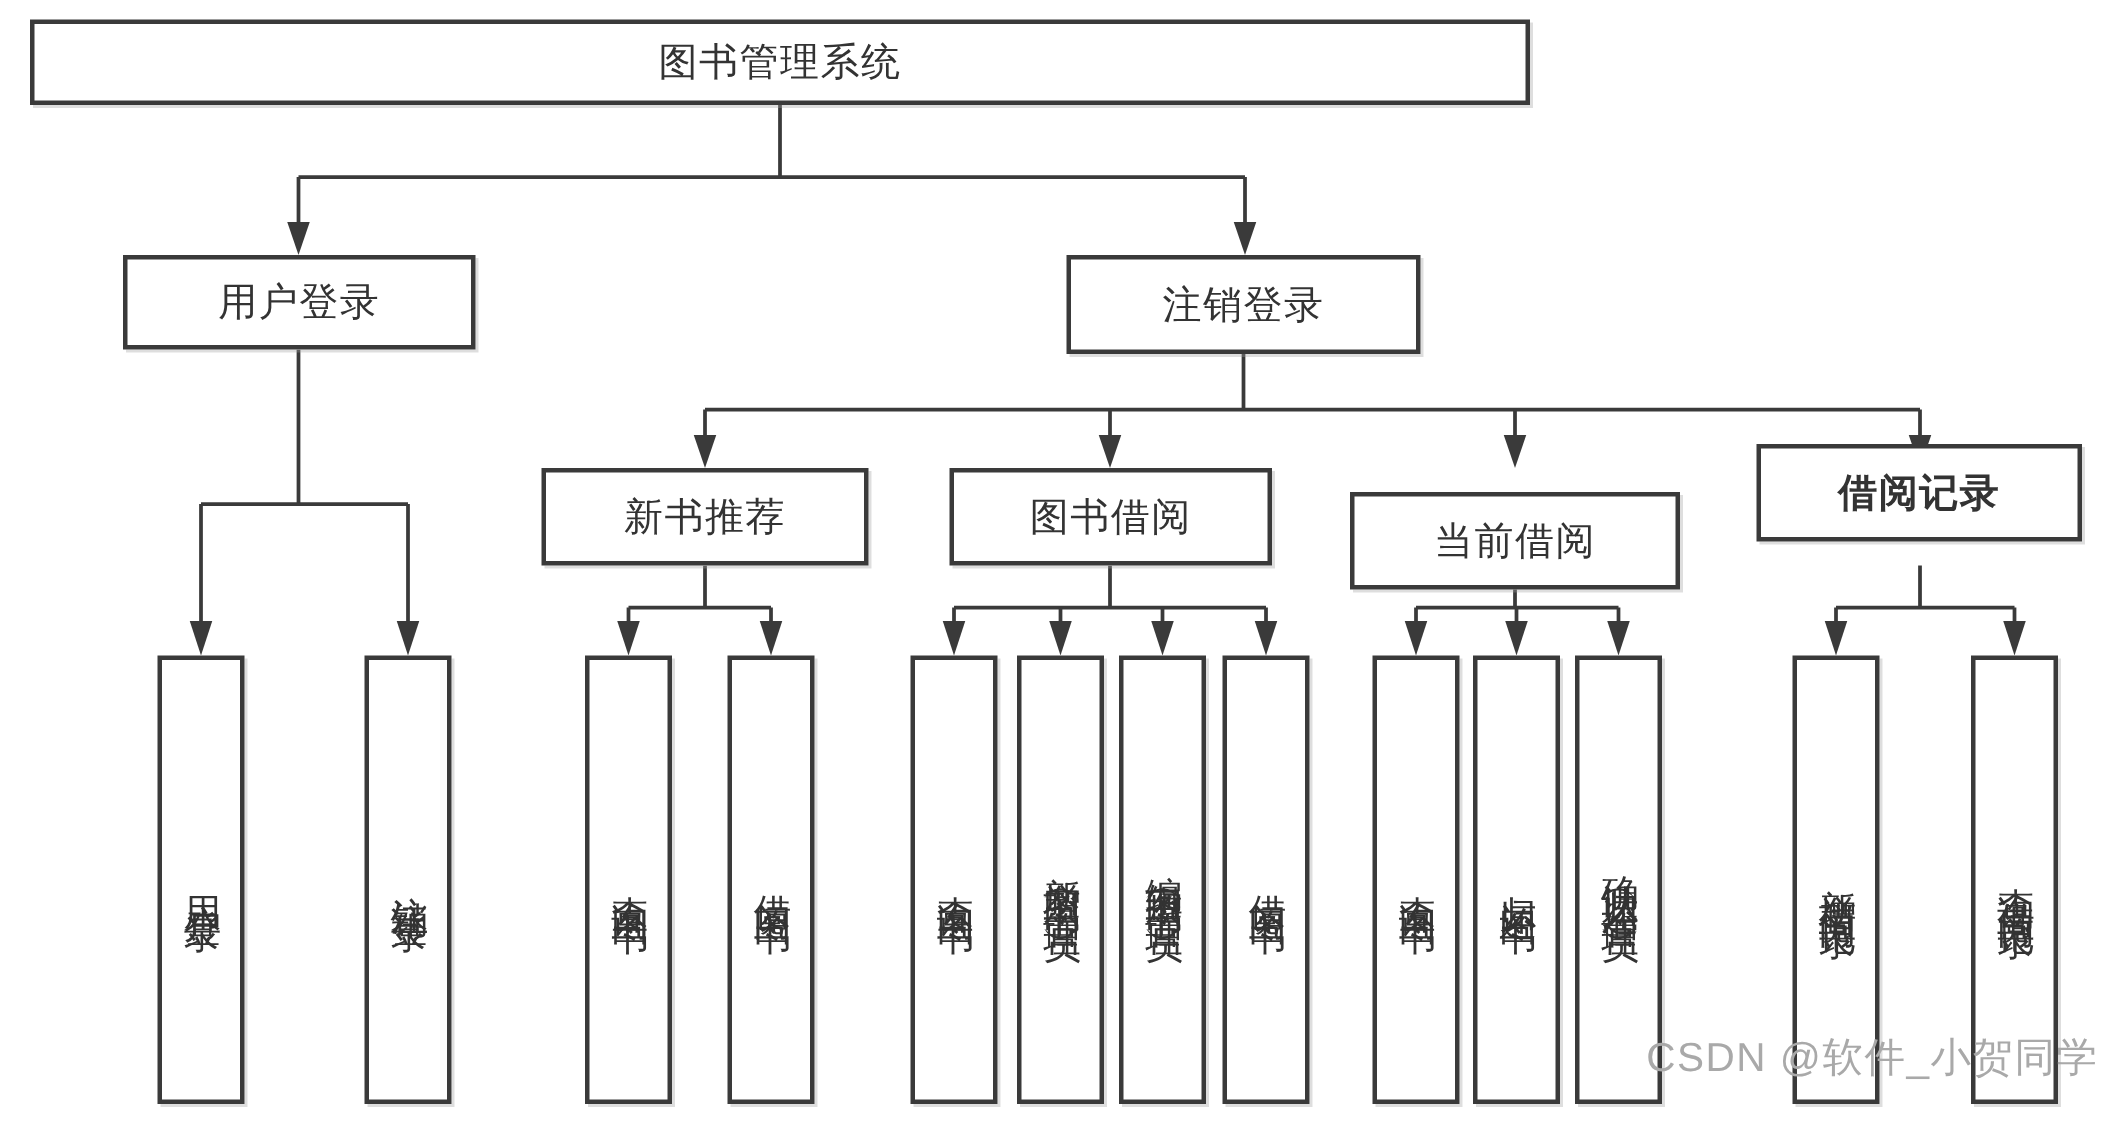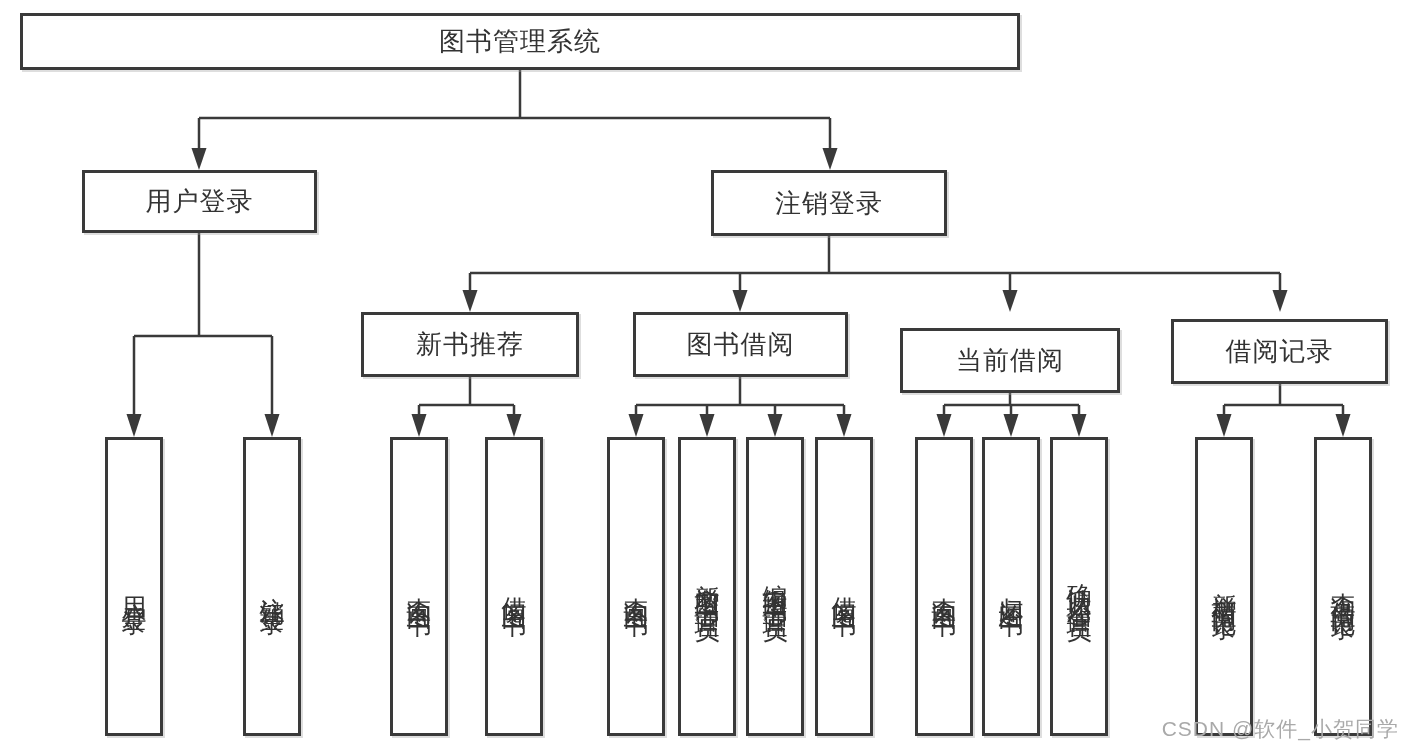--- a/index.html
+++ b/index.html
@@ -39,23 +39,23 @@
   .node.v .lbl {
     writing-mode: vertical-rl;
     text-orientation: mixed;
     letter-spacing: 5px;
     line-height: 1;
     white-space: nowrap;
   }
   .watermark {
     position: absolute;
     right: 6px;
-    bottom: 4px;
+    bottom: 24px;
     z-index: 3;
-    font-size: 21px;
+    font-size: 27px;
     color: #a9a9a9;
     letter-spacing: 1px;
   }
 </style>
 </head>
 <body>
 
 <div id="stage">
 
   <svg id="wires" viewBox="0 0 1405 747" fill="none" stroke="#3a3a3a" stroke-width="2.5">
@@ -147,21 +147,21 @@
 
   <div class="node h" style="left:361px; top:312px; width:218px; height:65px;">
     <span class="lbl">新书推荐</span>
   </div>
   <div class="node h" style="left:633px; top:312px; width:215px; height:65px;">
     <span class="lbl">图书借阅</span>
   </div>
   <div class="node h" style="left:900px; top:328px; width:220px; height:65px;">
     <span class="lbl">当前借阅</span>
   </div>
-  <div class="node h" style="left:1171px; top:319px; width:217px; height:65px;">
+  <div class="node h" style="left:1171px; top:296px; width:217px; height:65px;font-weight:bold;">
     <span class="lbl">借阅记录</span>
   </div>
 
   <div class="node v" style="left:105px;">
     <span class="lbl">用户登录</span>
   </div>
   <div class="node v" style="left:243px;">
     <span class="lbl">注销登录</span>
   </div>
 

